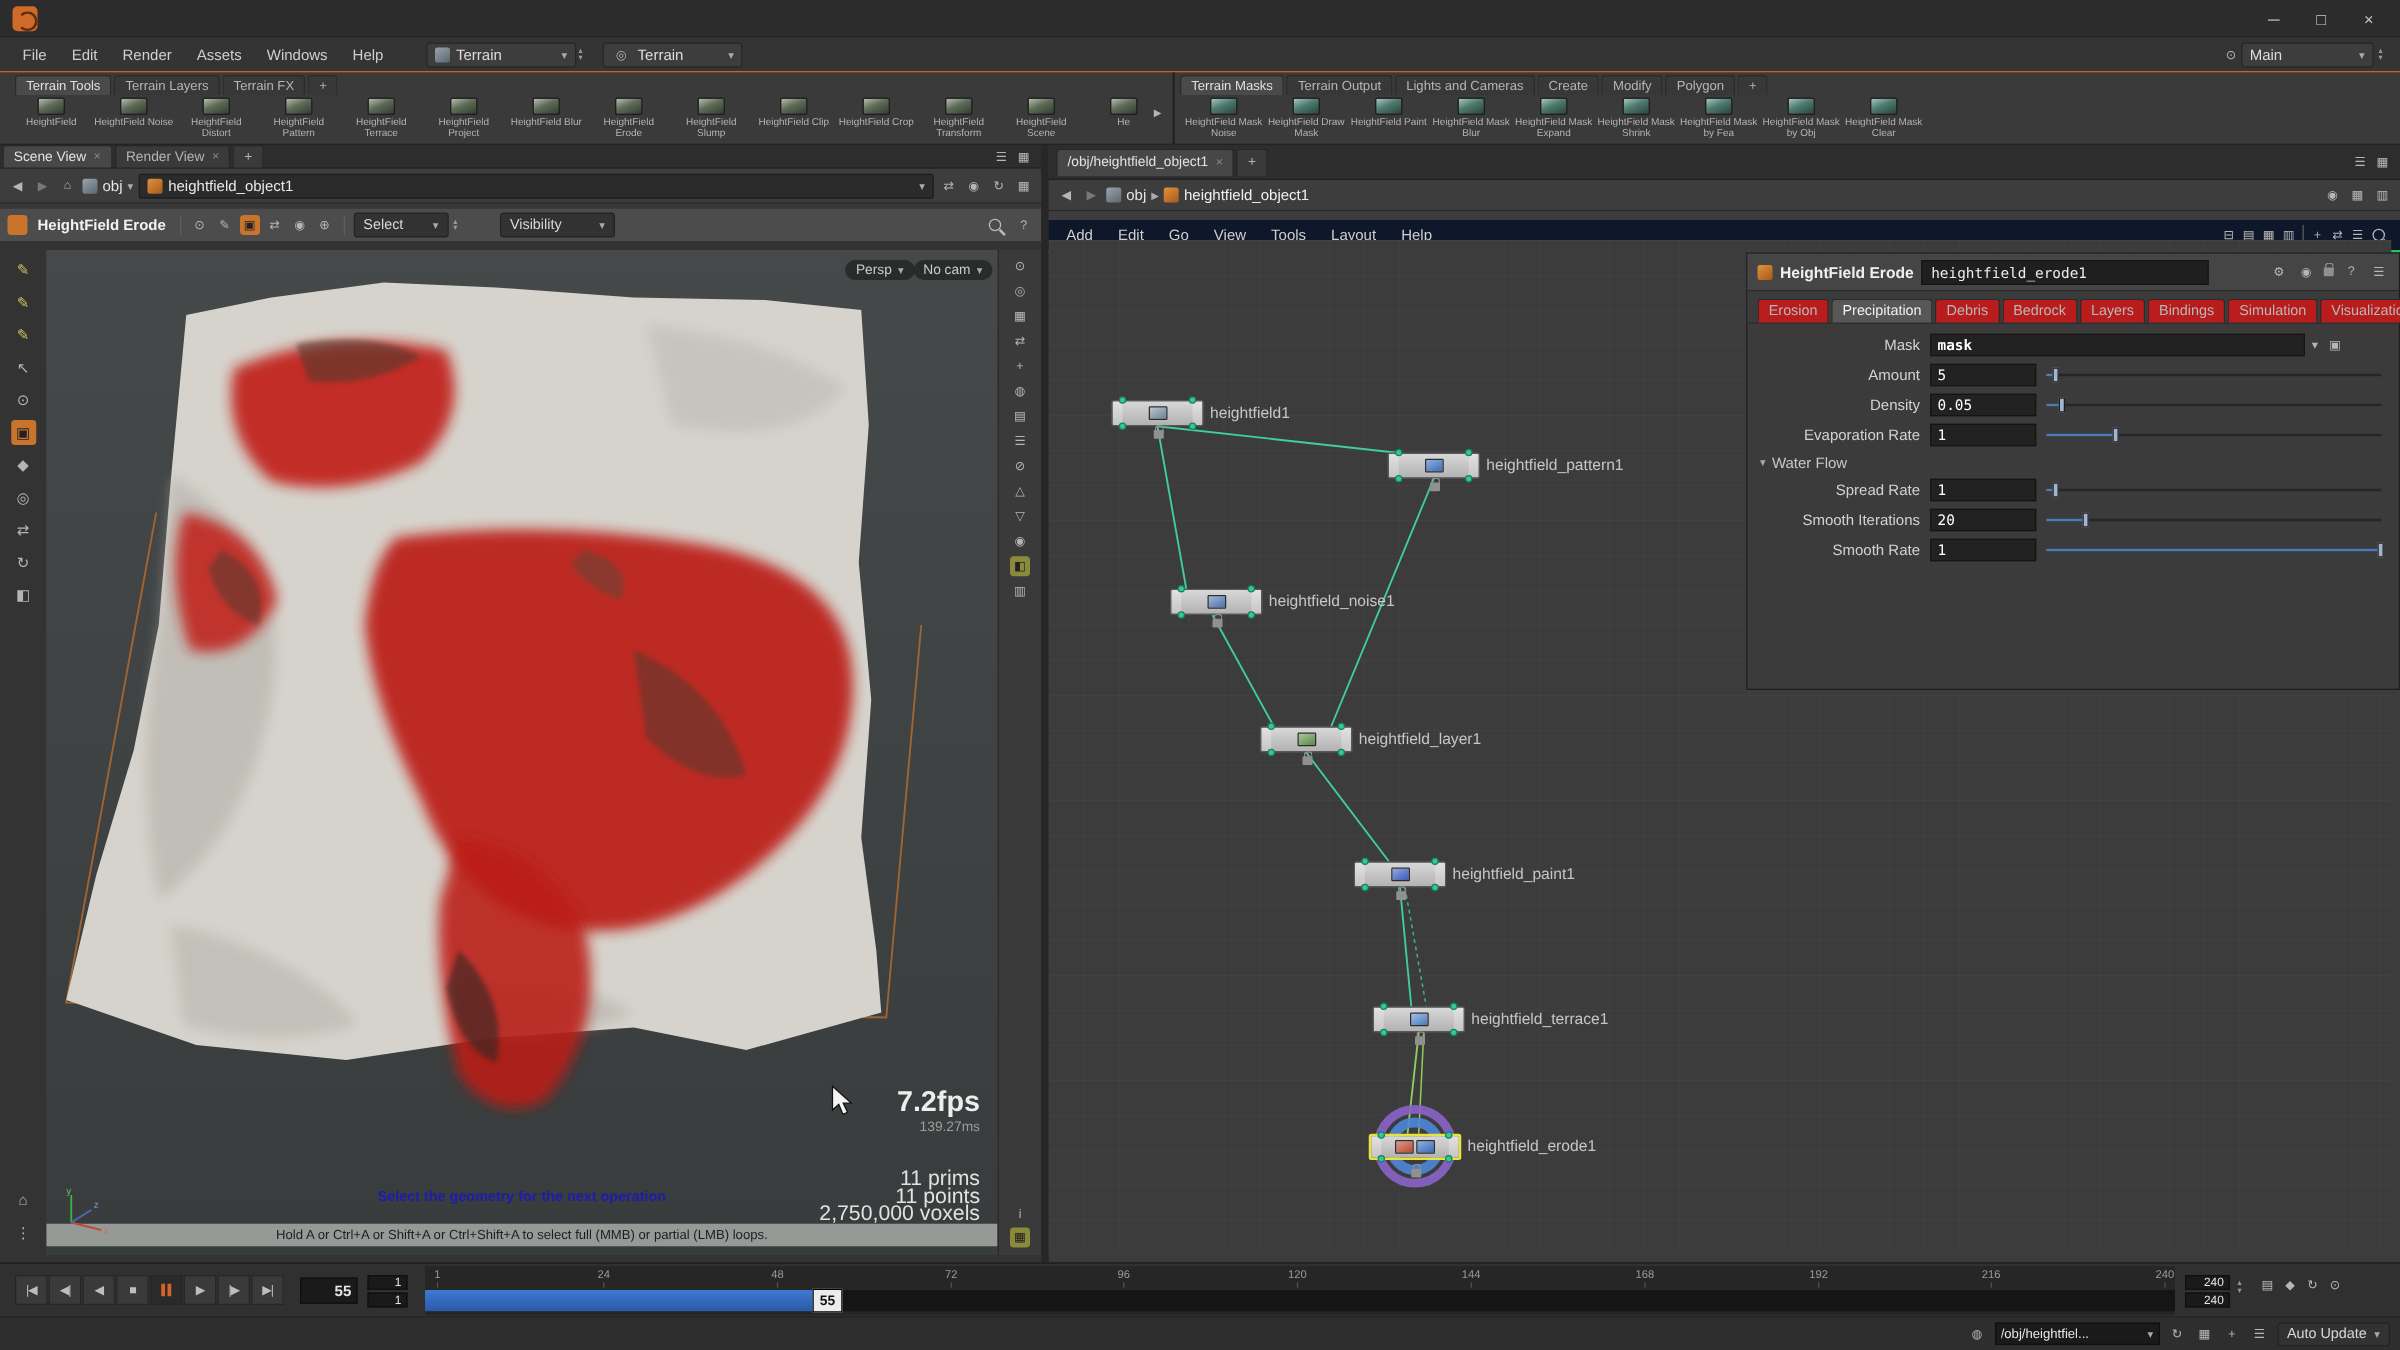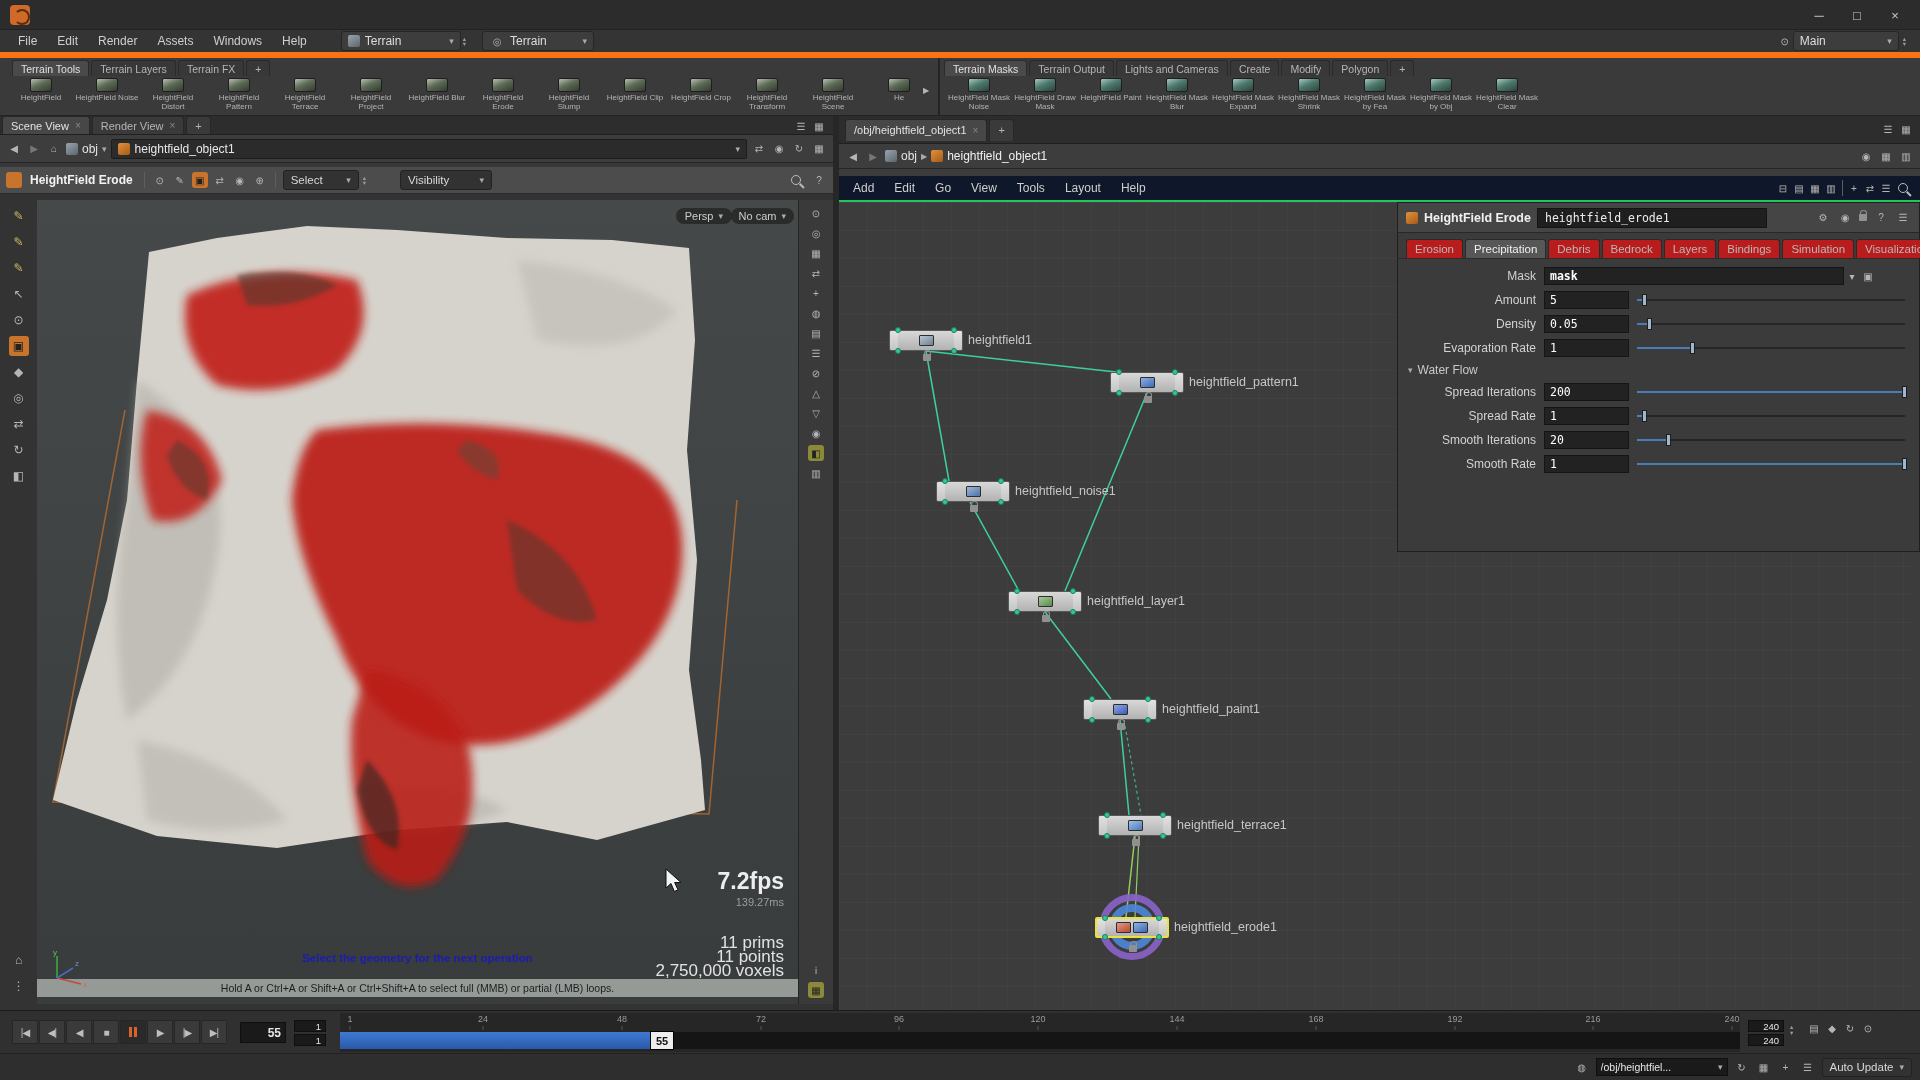--- a/index.html
+++ b/index.html
@@ -15,21 +15,21 @@
 .mag{width:10px;height:10px;border:1.5px solid #bbb;border-radius:50%;position:relative;flex:none}
 .mag::after{content:"";position:absolute;width:6px;height:1.5px;background:#bbb;transform:rotate(45deg);right:-5px;bottom:-2px}
 .lockcss{width:8px;height:7px;background:#909090;border-radius:1px;position:relative;flex:none}
 .lockcss::before{content:"";position:absolute;left:1px;top:-4px;width:5px;height:5px;border:1.5px solid #909090;border-bottom:none;border-radius:50% 50% 0 0}
 
 .titlebar{left:0;top:0;width:1920px;height:30px;background:#2c2c2c;border-bottom:1px solid #222}
 .hlogo{position:absolute;left:10px;top:5px;width:20px;height:20px;background:#d06a28;border-radius:4px}
 .hlogo::after{content:"";position:absolute;left:4px;top:4px;width:12px;height:12px;border:2.5px solid #5a2c10;border-radius:50%;border-left-color:transparent}
 .winbtns{position:absolute;right:8px;top:0;height:30px;display:flex;align-items:center;gap:4px}
 .winbtns span{width:34px;height:24px;display:inline-flex;align-items:center;justify-content:center;color:#c8c8c8;font-size:13px}
-.menubar{left:0;top:30px;width:1920px;height:28px;background:#343434;border-bottom:6px solid #f97316;display:flex;align-items:center}
+.menubar{left:0;top:30px;width:1920px;height:28px;background:#343434;border-bottom:1px solid #f97316;display:flex;align-items:center}
 .menu{padding:4px 10px;color:#cfcfcf;font-size:12px}
 .combo{display:flex;align-items:center;gap:5px;background:#3d3d3d;border:1px solid #262626;border-radius:3px;height:20px;padding:0 6px;color:#ddd;font-size:12px}
 .spin{display:flex;flex-direction:column;justify-content:center;font-size:6.5px;line-height:5.5px;color:#999}
 .dd{font-size:9px;color:#aaa}
 
 .shelf{left:0;top:58px;width:1920px;height:58px;background:#3a3a3a;border-bottom:1px solid #232323}
 .shtabs{position:absolute;top:0;height:18px;display:flex;align-items:flex-end;gap:2px}
 .shtab{background:#383838;color:#b5b5b5;font-size:10.5px;height:16px;display:flex;align-items:center;padding:0 8px;border:1px solid #2a2a2a;border-bottom:none;border-radius:3px 3px 0 0;white-space:nowrap}
 .shtab.on{background:#4a4a4a;color:#e0e0e0}
 .shtools{position:absolute;top:18px;height:40px;display:flex;align-items:flex-start}
@@ -482,21 +482,21 @@
     <span class="icon sm">▤</span>
     <span class="icon sm">▦</span>
     <span class="icon sm">▥</span>
     <span class="sep"></span>
     <span class="icon sm">+</span>
     <span class="icon sm">⇄</span>
     <span class="icon sm">☰</span>
     <span class="mag" style="margin:0 8px 0 4px"></span>
   </div>
 
-  <div style="position:absolute;left:0;top:86px;width:1074px;height: 808px;background:#3c3c3c;background-image:linear-gradient(rgba(255,255,255,.025) 1px,transparent 1px),linear-gradient(90deg,rgba(255,255,255,.025) 1px,transparent 1px);background-size:28px 28px;overflow:hidden">
+  <div style="position:absolute;left:0;top:76px;width:1074px;height: 808px;background:#3c3c3c;background-image:linear-gradient(rgba(255,255,255,.025) 1px,transparent 1px),linear-gradient(90deg,rgba(255,255,255,.025) 1px,transparent 1px);background-size:28px 28px;overflow:hidden">
     <svg width="1081" height="808" style="position:absolute;left:0;top:0">
       <line x1="87" y1="149" x2="277" y2="170" stroke="#3ecf9f" stroke-width="1.5"></line>
       <line x1="87" y1="149" x2="110" y2="279" stroke="#3ecf9f" stroke-width="1.5"></line>
       <line x1="308" y1="191" x2="226" y2="389" stroke="#3ecf9f" stroke-width="1.5"></line>
       <line x1="131" y1="300" x2="180" y2="389" stroke="#3ecf9f" stroke-width="1.5"></line>
       <line x1="206" y1="410" x2="272" y2="497" stroke="#3ecf9f" stroke-width="1.5"></line>
       <line x1="281" y1="518" x2="290" y2="613" stroke="#3ecf9f" stroke-width="1.5"></line>
       <line x1="285" y1="518" x2="302" y2="613" stroke="#3ecf9f" stroke-width="1.2" stroke-dasharray="3,3" opacity="0.8"></line>
       <line x1="296" y1="634" x2="287" y2="715" stroke="#8fcf5f" stroke-width="1.5"></line>
       <line x1="300" y1="634" x2="296" y2="715" stroke="#8fcf5f" stroke-width="1.2"></line>
@@ -629,29 +629,20 @@
         <div class="pfield" style="width:85px">1</div>
         <div class="pslider">
             <div class="track"></div>
             <div class="fill" style="width:19.5%"></div>
             <div class="handle" style="left:19.5%"></div>
           </div>
       </div>
       <div class="sect">
         <span class="dd">▾</span>
         <span>Water Flow</span>
-      </div>
-      <div class="prow">
-        <span class="plab">Spread Iterations</span>
-        <div class="pfield" style="width:85px">200</div>
-        <div class="pslider">
-            <div class="track"></div>
-            <div class="fill" style="width:99%"></div>
-            <div class="handle" style="left:calc(99% - 4px)"></div>
-          </div>
       </div>
       <div class="prow">
         <span class="plab">Spread Rate</span>
         <div class="pfield" style="width:85px">1</div>
         <div class="pslider">
             <div class="track"></div>
             <div class="fill" style="width:2%"></div>
             <div class="handle" style="left:2%"></div>
           </div>
       </div>

